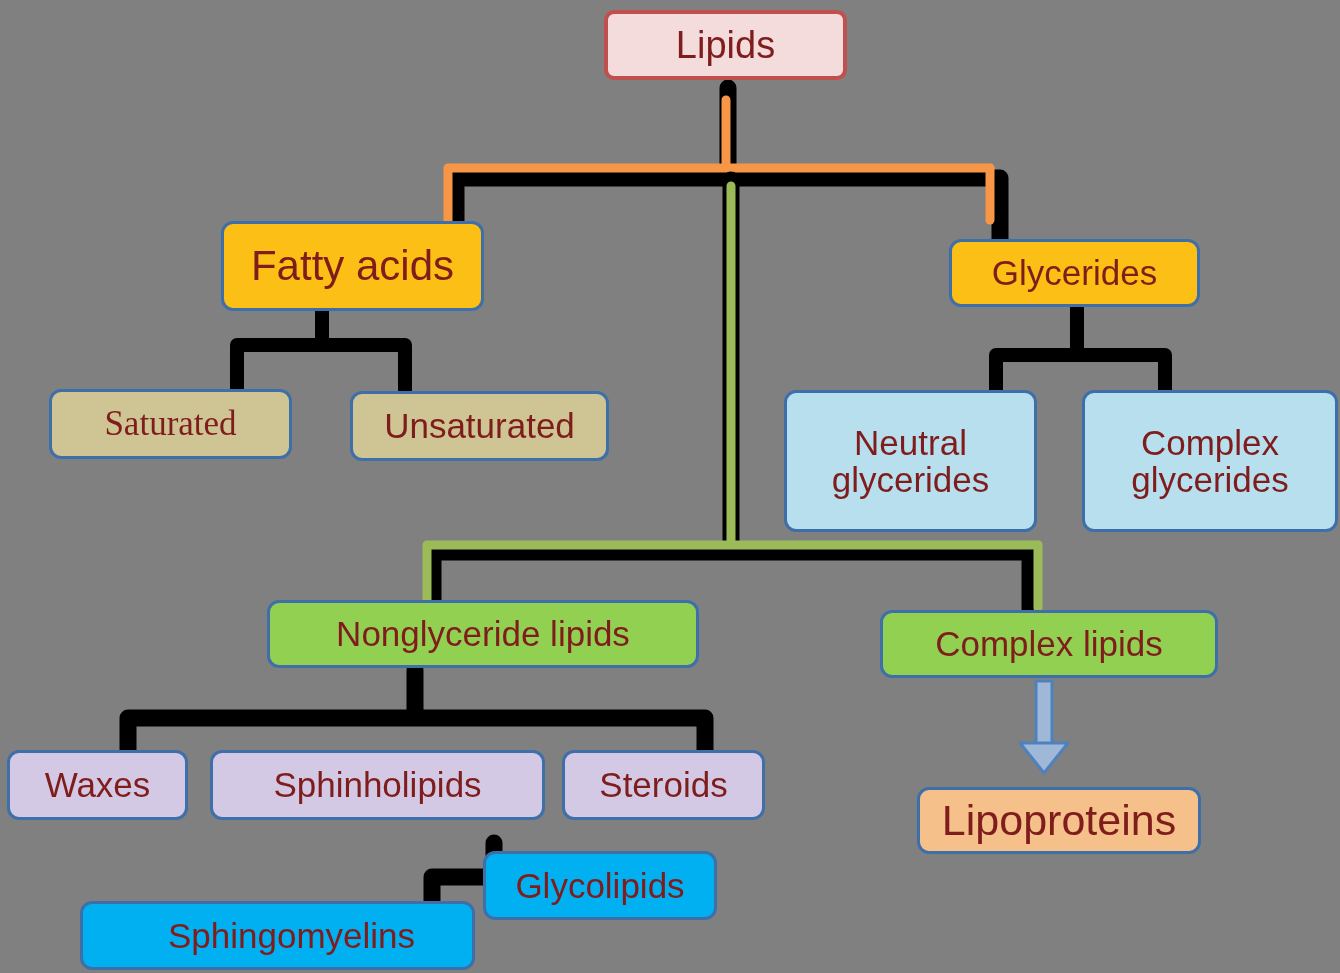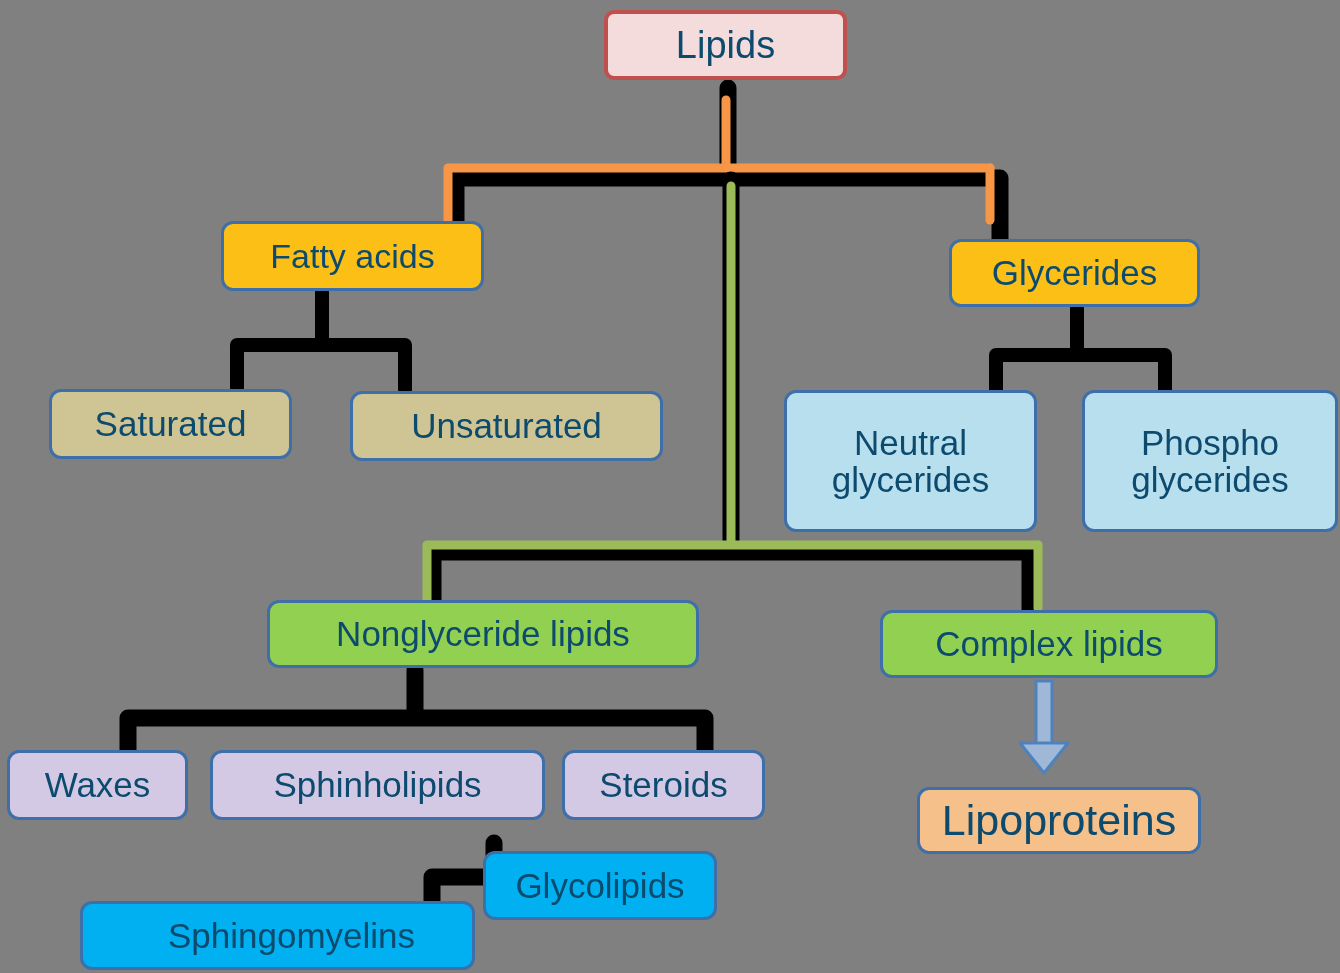--- a/index.html
+++ b/index.html
@@ -25,21 +25,21 @@
   }
   .node {
     position: absolute;
     box-sizing: border-box;
     display: flex;
     align-items: center;
     justify-content: center;
     text-align: center;
     border-radius: 12px;
     border: 3px solid #3f6fa8;
-    color: #0c4a6e;
+    color: #7f1d1d;
     line-height: 1.06;
     z-index: 5;
     white-space: pre-line;
   }
   .node.root {
     border-color: #c0504d;
     border-width: 4px;
     border-radius: 10px;
   }
 </style>
@@ -87,27 +87,27 @@
     </g>
 
     <g>
       <path d="M 1044 681 L 1044 748" fill="none" stroke="#4f81bd" stroke-width="3"></path>
       <rect x="1036" y="681" width="16" height="64" fill="#9fb8d8" stroke="#4f81bd" stroke-width="3"></rect>
       <polygon points="1020,743 1068,743 1044,773" fill="#9fb8d8" stroke="#4f81bd" stroke-width="3" stroke-linejoin="round"></polygon>
     </g>
   </svg>
 
   <div class="node root" style="left: 604px; top: 10px; width: 243px; height: 70px; background: rgb(244, 220, 220); border-color: rgb(192, 80, 77); font-size: 38px;">Lipids</div>
-  <div class="node" style="left: 221px; top: 221px; width: 263px; height: 70px; background: rgb(252, 191, 21); border-color: rgb(63, 111, 168); font-size: 34px;">Fatty acids</div>
+  <div class="node" style="left: 221px; top: 221px; width: 263px; height: 90px; background: rgb(252, 191, 21); border-color: rgb(63, 111, 168); font-size: 42px;">Fatty acids</div>
   <div class="node" style="left: 949px; top: 239px; width: 251px; height: 68px; background: rgb(252, 191, 21); border-color: rgb(63, 111, 168); font-size: 35px;">Glycerides</div>
-  <div class="node" style="left: 49px; top: 389px; width: 243px; height: 70px; background: rgb(207, 196, 147); border-color: rgb(63, 111, 168); font-size: 35px;">Saturated</div>
-  <div class="node" style="left: 350px; top: 391px; width: 313px; height: 70px; background: rgb(207, 196, 147); border-color: rgb(63, 111, 168); font-size: 35px;">Unsaturated</div>
+  <div class="node" style="left: 49px; top: 389px; width: 243px; height: 70px; background: rgb(207, 196, 147); border-color: rgb(63, 111, 168); font-size: 35px; font-family: Liberation Serif, serif;">Saturated</div>
+  <div class="node" style="left: 350px; top: 391px; width: 259px; height: 70px; background: rgb(207, 196, 147); border-color: rgb(63, 111, 168); font-size: 35px;">Unsaturated</div>
   <div class="node" style="left: 784px; top: 390px; width: 253px; height: 142px; background: rgb(184, 223, 238); border-color: rgb(63, 111, 168); font-size: 35px;">Neutral
 glycerides</div>
-  <div class="node" style="left: 1082px; top: 390px; width: 256px; height: 142px; background: rgb(184, 223, 238); border-color: rgb(63, 111, 168); font-size: 35px;">Phospho
+  <div class="node" style="left: 1082px; top: 390px; width: 256px; height: 142px; background: rgb(184, 223, 238); border-color: rgb(63, 111, 168); font-size: 35px;">Complex
 glycerides</div>
   <div class="node" style="left: 267px; top: 600px; width: 432px; height: 68px; background: rgb(146, 208, 81); border-color: rgb(63, 111, 168); font-size: 35px;">Nonglyceride lipids</div>
   <div class="node" style="left: 880px; top: 610px; width: 338px; height: 68px; background: rgb(146, 208, 81); border-color: rgb(63, 111, 168); font-size: 35px;">Complex lipids</div>
   <div class="node" style="left: 7px; top: 750px; width: 181px; height: 70px; background: rgb(212, 201, 228); border-color: rgb(63, 111, 168); font-size: 35px;">Waxes</div>
   <div class="node" style="left: 210px; top: 750px; width: 335px; height: 70px; background: rgb(212, 201, 228); border-color: rgb(63, 111, 168); font-size: 35px;">Sphinholipids</div>
   <div class="node" style="left: 562px; top: 750px; width: 203px; height: 70px; background: rgb(212, 201, 228); border-color: rgb(63, 111, 168); font-size: 35px;">Steroids</div>
   <div class="node" style="left: 917px; top: 775px; width: 284px; height: 67px; background: rgb(246, 192, 138); border-color: rgb(63, 111, 168); font-size: 43px; margin-top: 12px;">Lipoproteins</div>
   <div class="node" style="left: 80px; top: 901px; width: 395px; height: 69px; background: rgb(0, 176, 240); border-color: rgb(63, 111, 168); font-size: 35px; padding-left: 28px;">Sphingomyelins</div>
   <div class="node" style="left: 483px; top: 851px; width: 234px; height: 69px; background: rgb(0, 176, 240); border-color: rgb(63, 111, 168); font-size: 35px;">Glycolipids</div>
 

